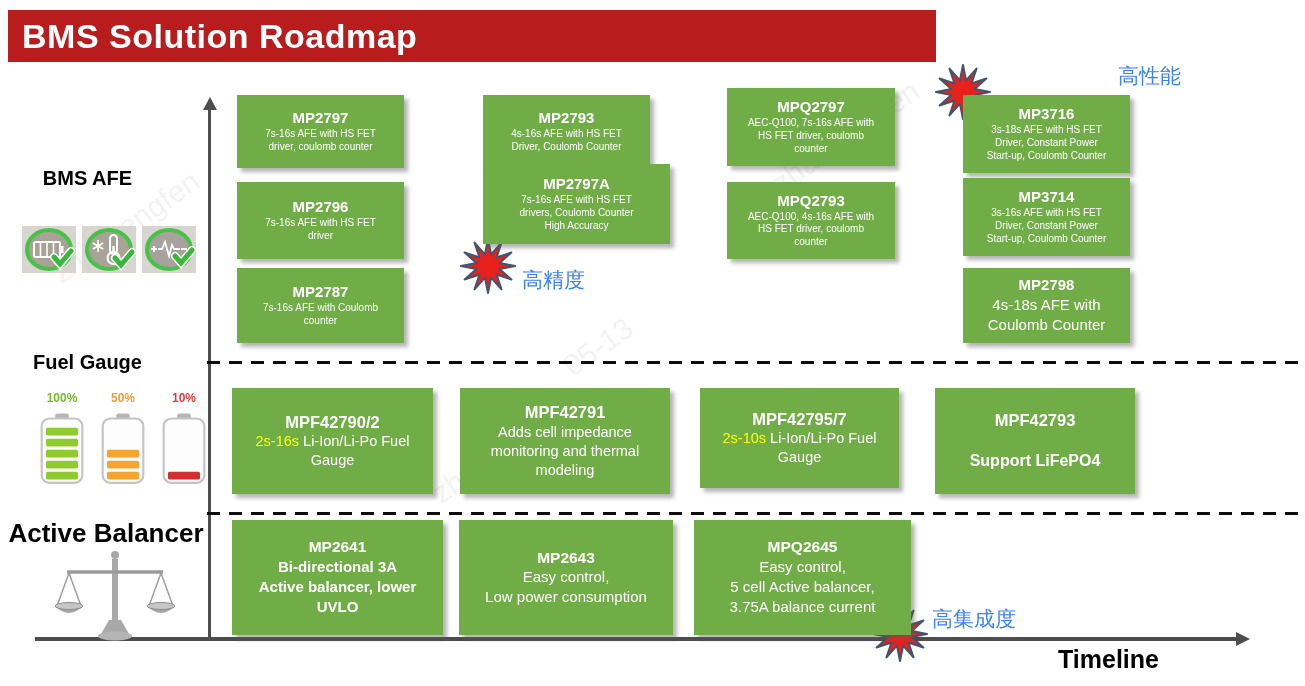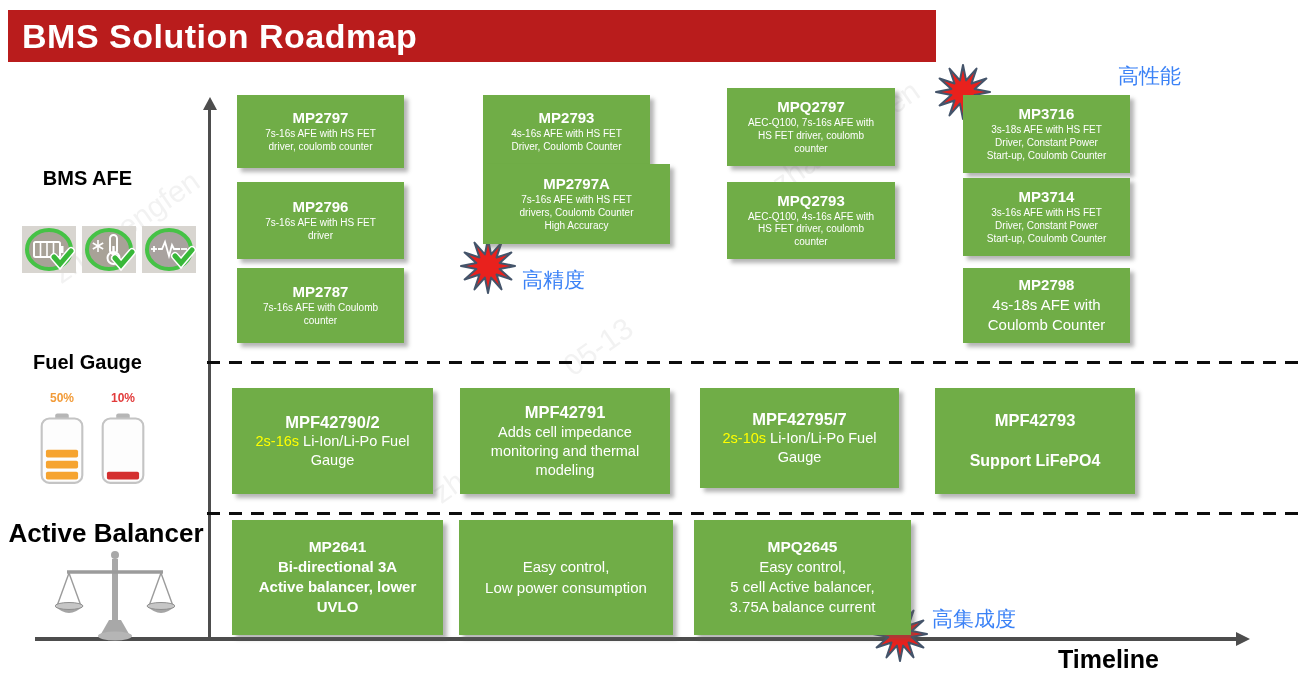--- a/index.html
+++ b/index.html
@@ -131,20 +131,34 @@
           <line x1="12" y1="20" x2="12" y2="26"></line>
         <polyline points="16,23 20,23 23,16 27,30 30,19 32,23 38,23"></polyline>
         <line x1="39" y1="23" x2="45" y2="23"></line>
       </g>
       <path d="M33 30 l6 7 l11 -13" fill="none" stroke="#ffffff" stroke-width="8" stroke-linecap="round"></path>
       <path d="M33 30 l6 7 l11 -13" fill="none" stroke="#38b838" stroke-width="5" stroke-linecap="round"></path>
     </svg>
   </div>
 
   <div class="fuel-batts">
+    <div class="batt">
+      <span class="pct pct-100">100%</span>
+      <svg width="44" height="84" viewBox="0 0 52 84">
+        <rect x="18" y="0" width="16" height="7" rx="2.5" fill="#b6b6b6"></rect>
+        <rect x="2" y="6" width="48" height="76" rx="9" fill="#fdfdfd" stroke="#c4c4c4" stroke-width="2.5"></rect>
+        <g fill="#8fcb2e">
+            <rect x="7" y="69" width="38" height="9" rx="2"></rect>
+            <rect x="7" y="56" width="38" height="9" rx="2"></rect>
+            <rect x="7" y="43" width="38" height="9" rx="2"></rect>
+            <rect x="7" y="30" width="38" height="9" rx="2"></rect>
+            <rect x="7" y="17" width="38" height="9" rx="2"></rect>
+          </g>
+      </svg>
+    </div>
     <div class="batt">
       <span class="pct pct-50">50%</span>
       <svg width="44" height="84" viewBox="0 0 52 84">
         <rect x="18" y="0" width="16" height="7" rx="2.5" fill="#b6b6b6"></rect>
         <rect x="2" y="6" width="48" height="76" rx="9" fill="#fdfdfd" stroke="#c4c4c4" stroke-width="2.5"></rect>
         <g fill="#f6a430">
             <rect x="7" y="69" width="38" height="9" rx="2"></rect>
             <rect x="7" y="56" width="38" height="9" rx="2"></rect>
             <rect x="7" y="43" width="38" height="9" rx="2"></rect>
           </g>
@@ -273,20 +287,21 @@
     <div class="bd">Support LiFePO4</div>
   </div>
 
   <div class="box ab bold-bd" style="left:232px;top:520px;width:211px;height:115px">
     <div class="ttl">MP2641</div>
     <div class="bd">Bi-directional 3A
 Active balancer, lower
 UVLO</div>
   </div>
   <div class="box ab" style="left:459px;top:520px;width:214px;height:115px">
+    <div class="ttl">MP2643</div>
     <div class="bd">Easy control,
 Low power consumption</div>
   </div>
   <div class="box ab" style="left:694px;top:520px;width:217px;height:115px">
     <div class="ttl">MPQ2645</div>
     <div class="bd">Easy control,
 5 cell Active balancer,
 3.75A balance current</div>
   </div>
 

